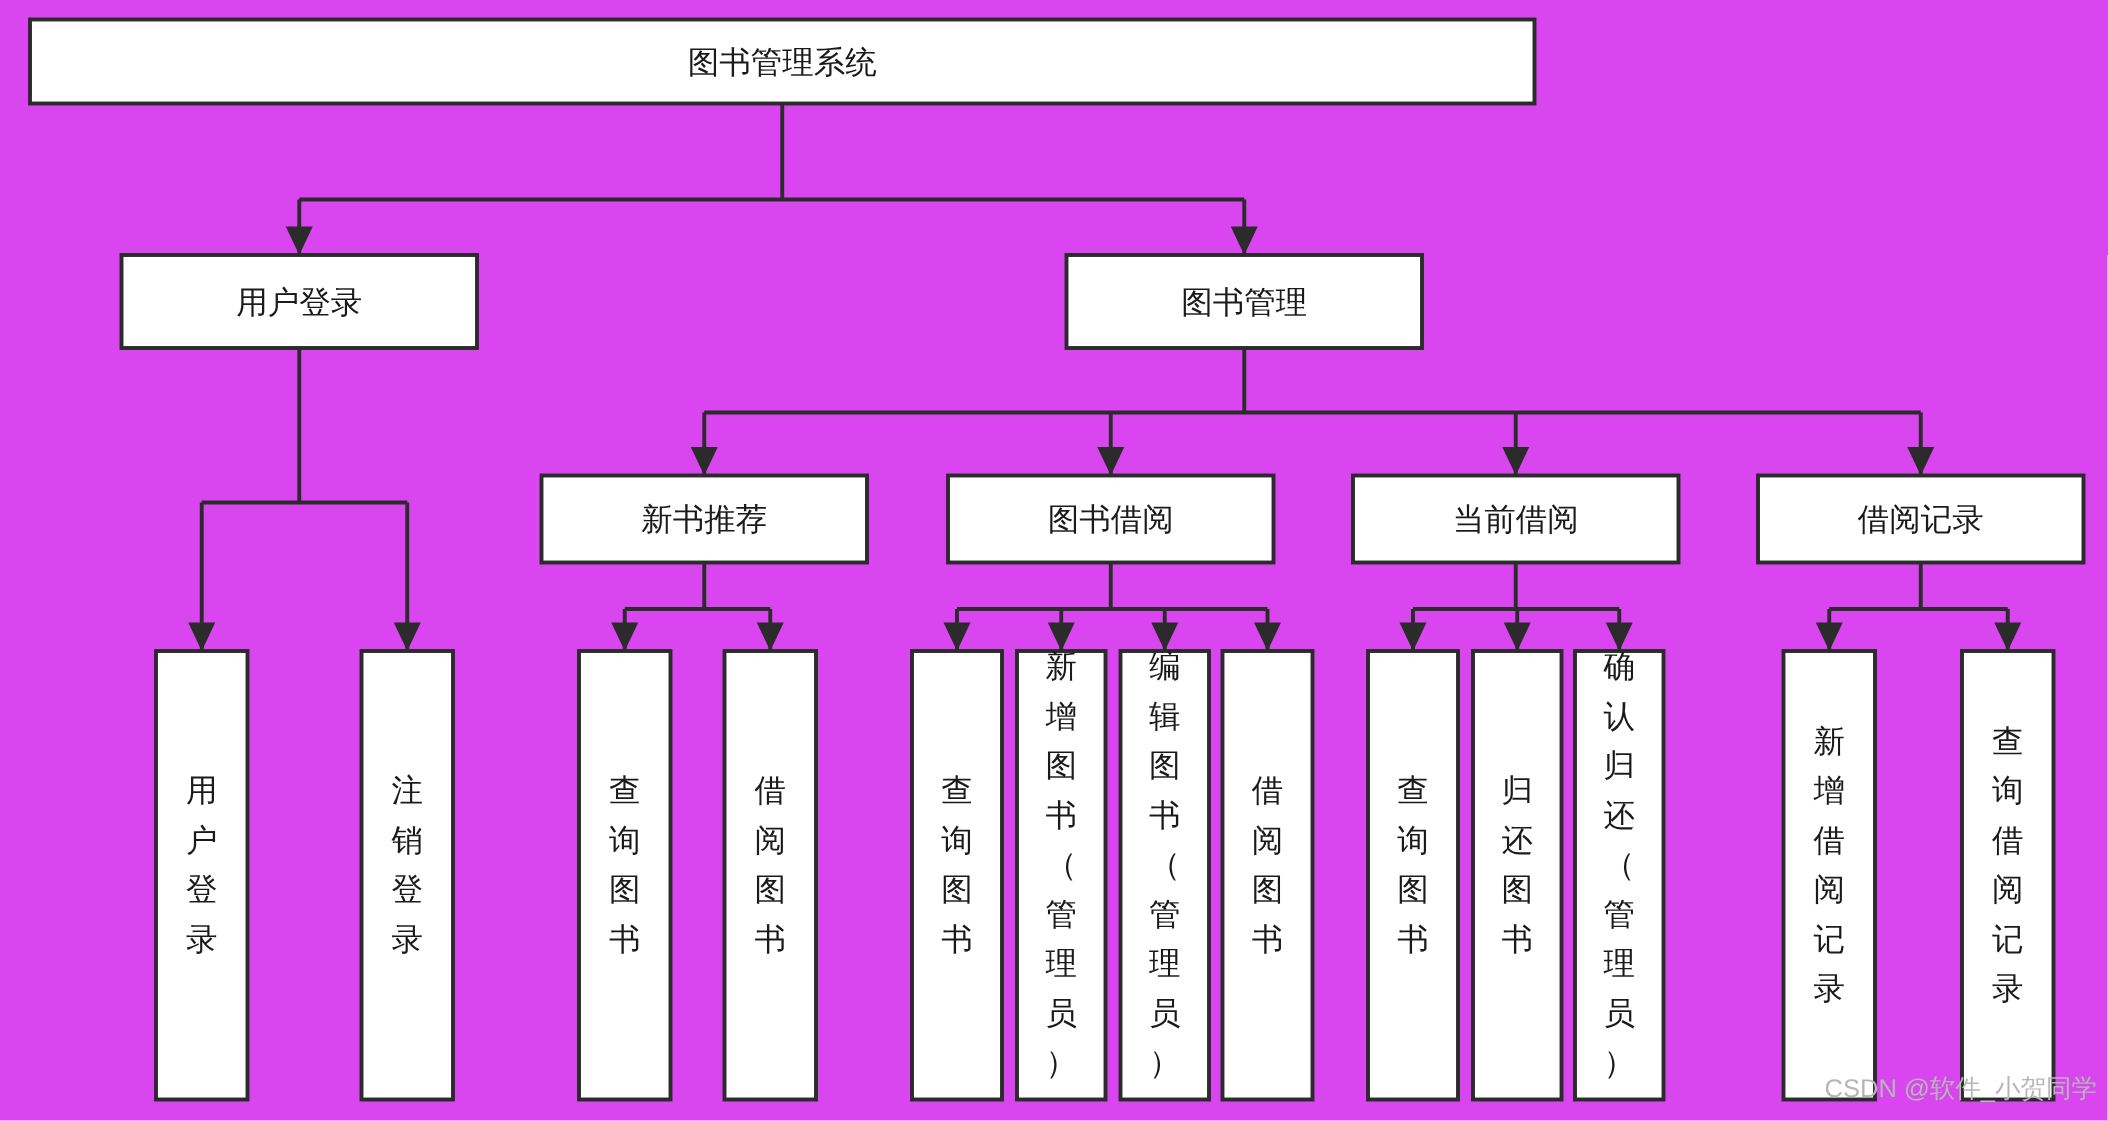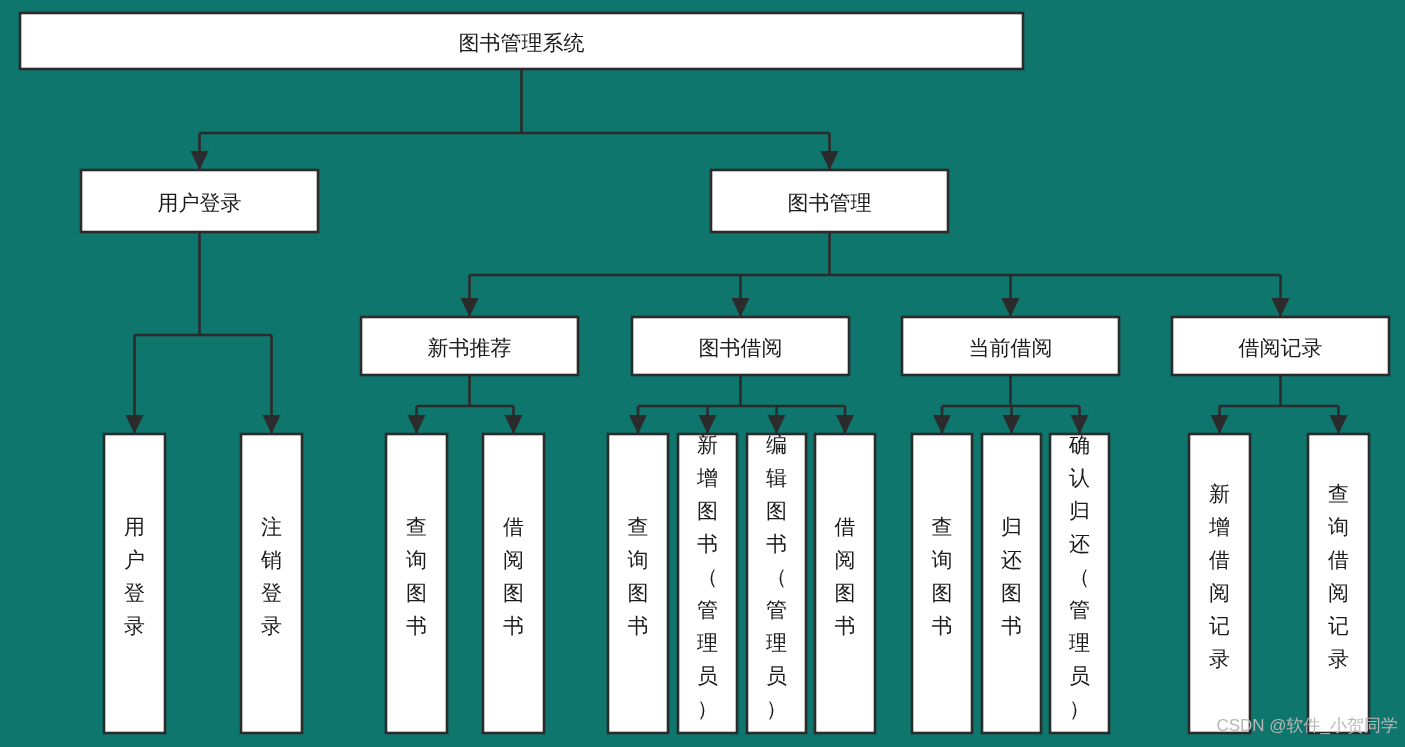--- a/index.html
+++ b/index.html
@@ -10,21 +10,21 @@
   body {
     width: 1405px;
     height: 747px;
     font-family: "Liberation Sans", "DejaVu Sans", sans-serif;
     overflow: hidden;
   }
   #diagram-root {
     position: relative;
     width: 1405px;
     height: 747px;
-    background: #0f766e;
+    background: #d946ef;
   }
   svg.diagram-svg {
     position: absolute;
     left: 0;
     top: 0;
     width: 1405px;
     height: 747px;
     display: block;
   }
   .node-rect {

